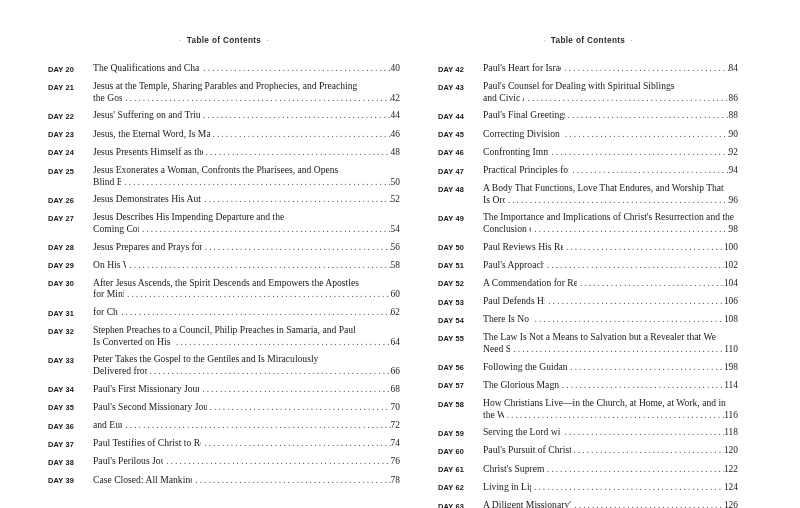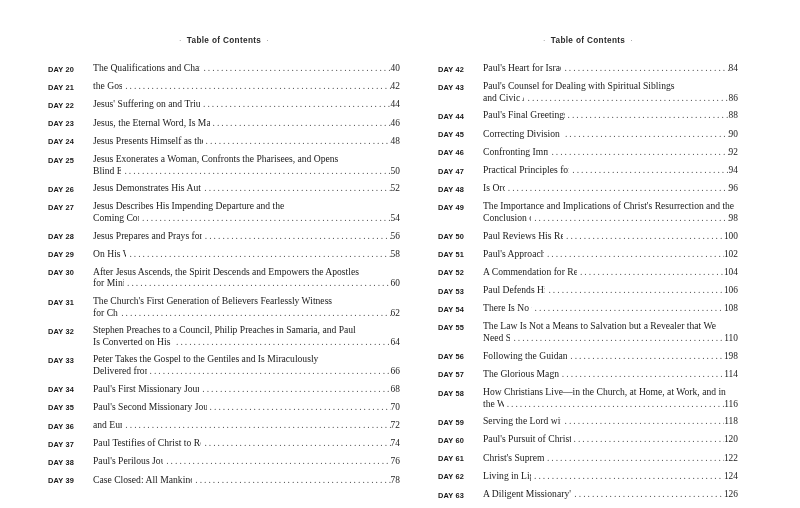--- a/index.html
+++ b/index.html
@@ -132,20 +132,21 @@
             <div class="entry-line">
               <span class="title-text">The Qualifications and Character of Those in the Kingdom.</span>
               <span class="leader">..........................................................................................</span>
               <span class="pageno">40</span>
             </div>
           </div>
         </li>
         <li class="toc-entry">
           <span class="day-label">DAY 21</span>
           <div class="entry-body">
+            <span class="first-line-only">Jesus at the Temple, Sharing Parables and Prophecies, and Preaching</span>
             <div class="entry-line">
               <span class="title-text">the Gospel.</span>
               <span class="leader">..........................................................................................</span>
               <span class="pageno">42</span>
             </div>
           </div>
         </li>
         <li class="toc-entry">
           <span class="day-label">DAY 22</span>
           <div class="entry-body">
@@ -235,21 +236,20 @@
             <div class="entry-line">
               <span class="title-text">for Ministry</span>
               <span class="leader">..........................................................................................</span>
               <span class="pageno">60</span>
             </div>
           </div>
         </li>
         <li class="toc-entry">
           <span class="day-label">DAY 31</span>
           <div class="entry-body">
-            <span class="first-line-only">The Church's First Generation of Believers Fearlessly Witness</span>
             <div class="entry-line">
               <span class="title-text">for Christ</span>
               <span class="leader">..........................................................................................</span>
               <span class="pageno">62</span>
             </div>
           </div>
         </li>
         <li class="toc-entry">
           <span class="day-label">DAY 32</span>
           <div class="entry-body">
@@ -397,20 +397,21 @@
             <div class="entry-line">
               <span class="title-text">Practical Principles for Daily Choices in Christian Living</span>
               <span class="leader">..........................................................................................</span>
               <span class="pageno">94</span>
             </div>
           </div>
         </li>
         <li class="toc-entry">
           <span class="day-label">DAY 48</span>
           <div class="entry-body">
+            <span class="first-line-only">A Body That Functions, Love That Endures, and Worship That</span>
             <div class="entry-line">
               <span class="title-text">Is Orderly</span>
               <span class="leader">..........................................................................................</span>
               <span class="pageno">96</span>
             </div>
           </div>
         </li>
         <li class="toc-entry">
           <span class="day-label">DAY 49</span>
           <div class="entry-body">

